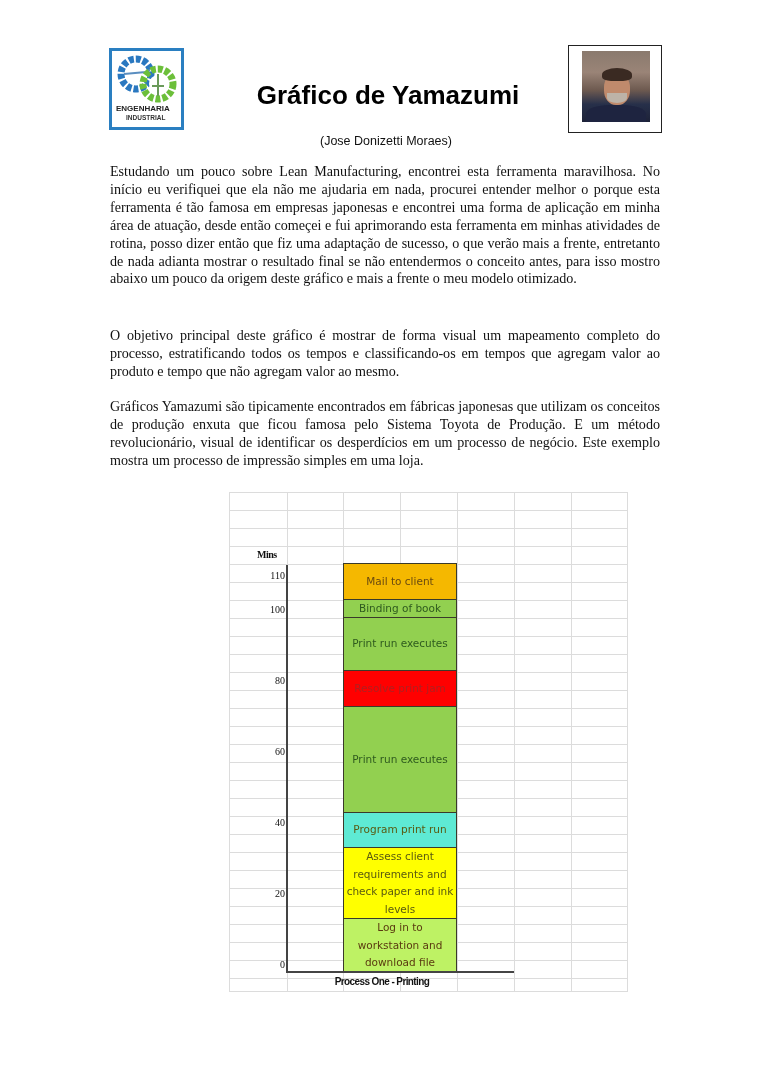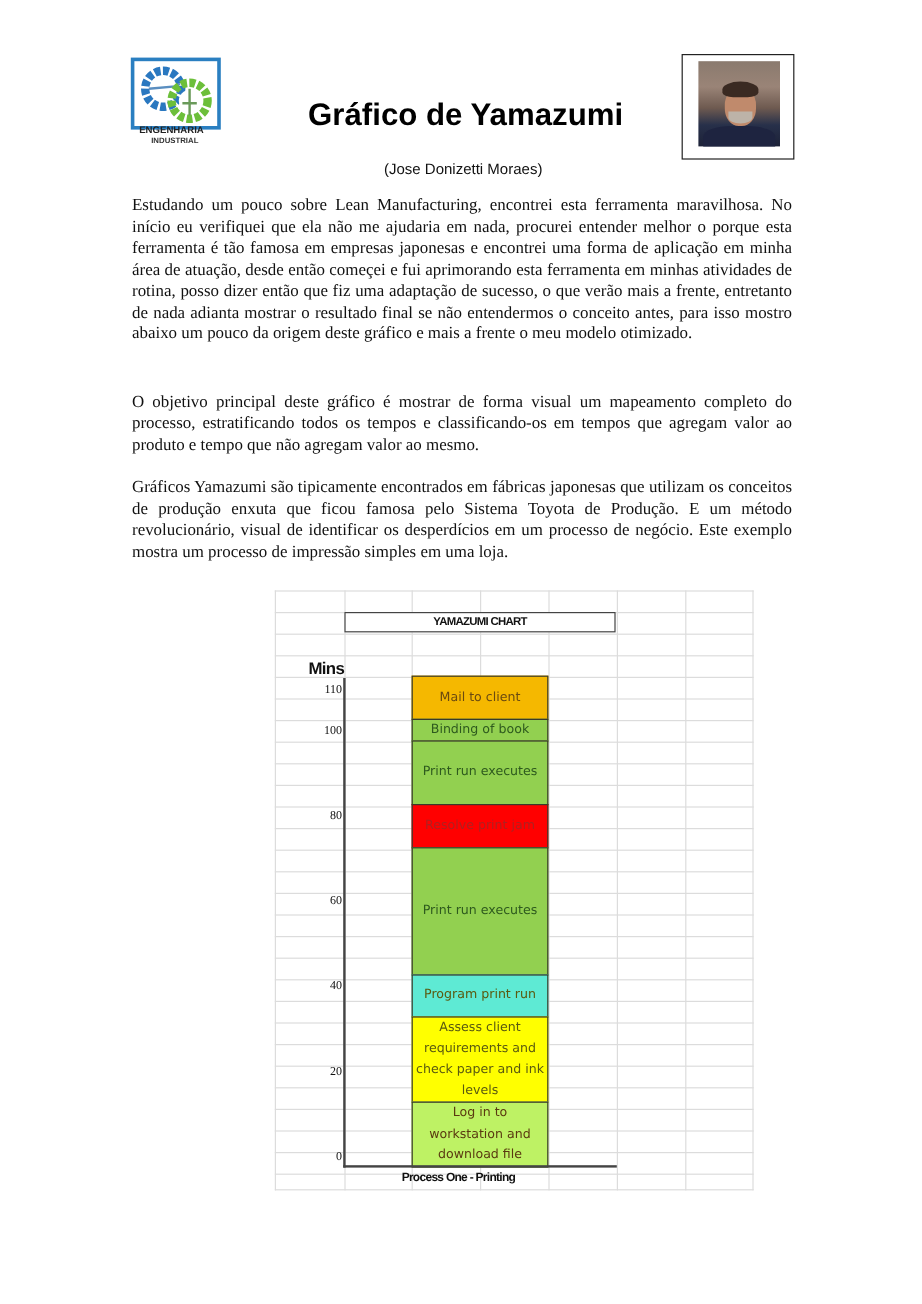--- a/index.html
+++ b/index.html
@@ -1,18 +1,18 @@
 <!DOCTYPE html>
 <html><head>
 <meta charset="utf-8">
 <style>
   html, body { margin:0; padding:0; background:#ffffff; }
   body { width:768px; height:1087px; position:relative; overflow:hidden; font-family:"Liberation Serif", serif; color:#111; }
 
-  .logo { position:absolute; left:109px; top:48px; width:75px; height:60px; border:3px solid #2a7fc1; box-sizing:border-box; background:#fff;padding-left:12px; }
+  .logo { position:absolute; left:109px; top:48px; width:75px; height:82px; border:3px solid #2a7fc1; box-sizing:border-box; background:#fff;padding-left:12px; }
   .logo svg { position:absolute; left:4px; top:3px; }
   .logo .l1 { position:absolute; left:4px; top:53px; font-family:"Liberation Sans", sans-serif; font-weight:bold; font-size:8px; letter-spacing:0px; color:#222; }
   .logo .l2 { position:absolute; left:14px; top:63px; font-family:"Liberation Sans", sans-serif; font-weight:bold; font-size:6.5px; color:#333; }
 
   .title { position:absolute; left:0; width:768px; top:80px; text-align:center; font-family:"Liberation Sans", sans-serif; font-weight:bold; font-size:26px; color:#000; padding-left:2px; }
   .title span { display:inline-block; margin-left:4px; }
   .author { position:absolute; left:0; width:768px; top:134px; text-align:center; font-family:"Liberation Sans", sans-serif; font-size:12.5px; color:#111; }
   .author span { display:inline-block; margin-left:4px; }
 
   .photo-frame { position:absolute; left:568px; top:45px; width:94px; height:88px; border:1.5px solid #222; box-sizing:border-box; background:#fff; }
@@ -26,21 +26,21 @@
   .body-text { position:absolute; left:110px; width:550px; font-size:14.1px; line-height:17.9px; text-align:justify; color:#111; }
   .p1 { top:163px; }
   .p2 { top:327px; }
   .p3 { top:398px; }
   .body-text p { margin:0; }
 
   .chart-wrap { position:absolute; left:229px; top:492px; width:399px; height:500px; background:#fff; }
   .grid-v { position:absolute; top:0; bottom:0; width:1px; background:#dcdcdc; }
   .grid-h { position:absolute; left:0; right:0; height:1px; background:#dcdcdc; }
   .chart-title-box { position:absolute; left:58px; top:18px; width:226px; height:17px; border:1.5px solid #444; box-sizing:border-box; background:#fff; text-align:center; font-family:"Liberation Sans", sans-serif; font-weight:bold; font-size:9.5px; line-height:15px; letter-spacing:-0.6px; color:#111; }
-  .y-axis-title { position:absolute; left:28px; top:57px; font-family:Liberation Sans, sans-serif; font-weight:bold; font-size:14px; letter-spacing:-0.5px; color:#111; }
+  .y-axis-title { position:absolute; left:28px; top:57px; font-family:Liberation Serif, serif; font-weight:bold; font-size:10px; letter-spacing:-0.5px; color:#111; }
   .y-tick { position:absolute; right:343px; font-family:"Liberation Serif", serif; font-weight:normal; font-size:10px; color:#111; transform:translateY(-50%); }
   .y-axis { position:absolute; left:57px; top:73px; width:2px; height:408px; background:#444; }
   .x-axis { position:absolute; left:57px; top:479px; width:228px; height:2px; background:#444; }
   .x-label { position:absolute; left:58px; width:190px; top:484px; text-align:center; font-family:"Liberation Sans", sans-serif; font-weight:bold; font-size:10px; letter-spacing:-0.6px; color:#111; }
   .stack { position:absolute; left:114px; width:114px; }
   .seg { position:absolute; left:0; width:114px; box-sizing:border-box; border:1px solid #3a3a2a; display:flex; align-items:center; justify-content:center; text-align:center; font-family:"DejaVu Sans", sans-serif; font-size:10.5px; line-height:17.5px; padding:0 2px; }
 </style>
 </head>
 <body>
 
@@ -113,21 +113,20 @@
   <div class="grid-h" style="top:360px"></div>
   <div class="grid-h" style="top:378px"></div>
   <div class="grid-h" style="top:396px"></div>
   <div class="grid-h" style="top:414px"></div>
   <div class="grid-h" style="top:432px"></div>
   <div class="grid-h" style="top:450px"></div>
   <div class="grid-h" style="top:468px"></div>
   <div class="grid-h" style="top:486px"></div>
   <div class="grid-h" style="top:499px"></div>
 
-  <div class="chart-title-box">YAMAZUMI CHART</div>
   <div class="y-axis-title">Mins</div>
 
   <div class="y-tick" style="top:83px">110</div>
   <div class="y-tick" style="top:117px">100</div>
   <div class="y-tick" style="top:188px">80</div>
   <div class="y-tick" style="top:259px">60</div>
   <div class="y-tick" style="top:330px">40</div>
   <div class="y-tick" style="top:401px">20</div>
   <div class="y-tick" style="top:472px">0</div>
 

